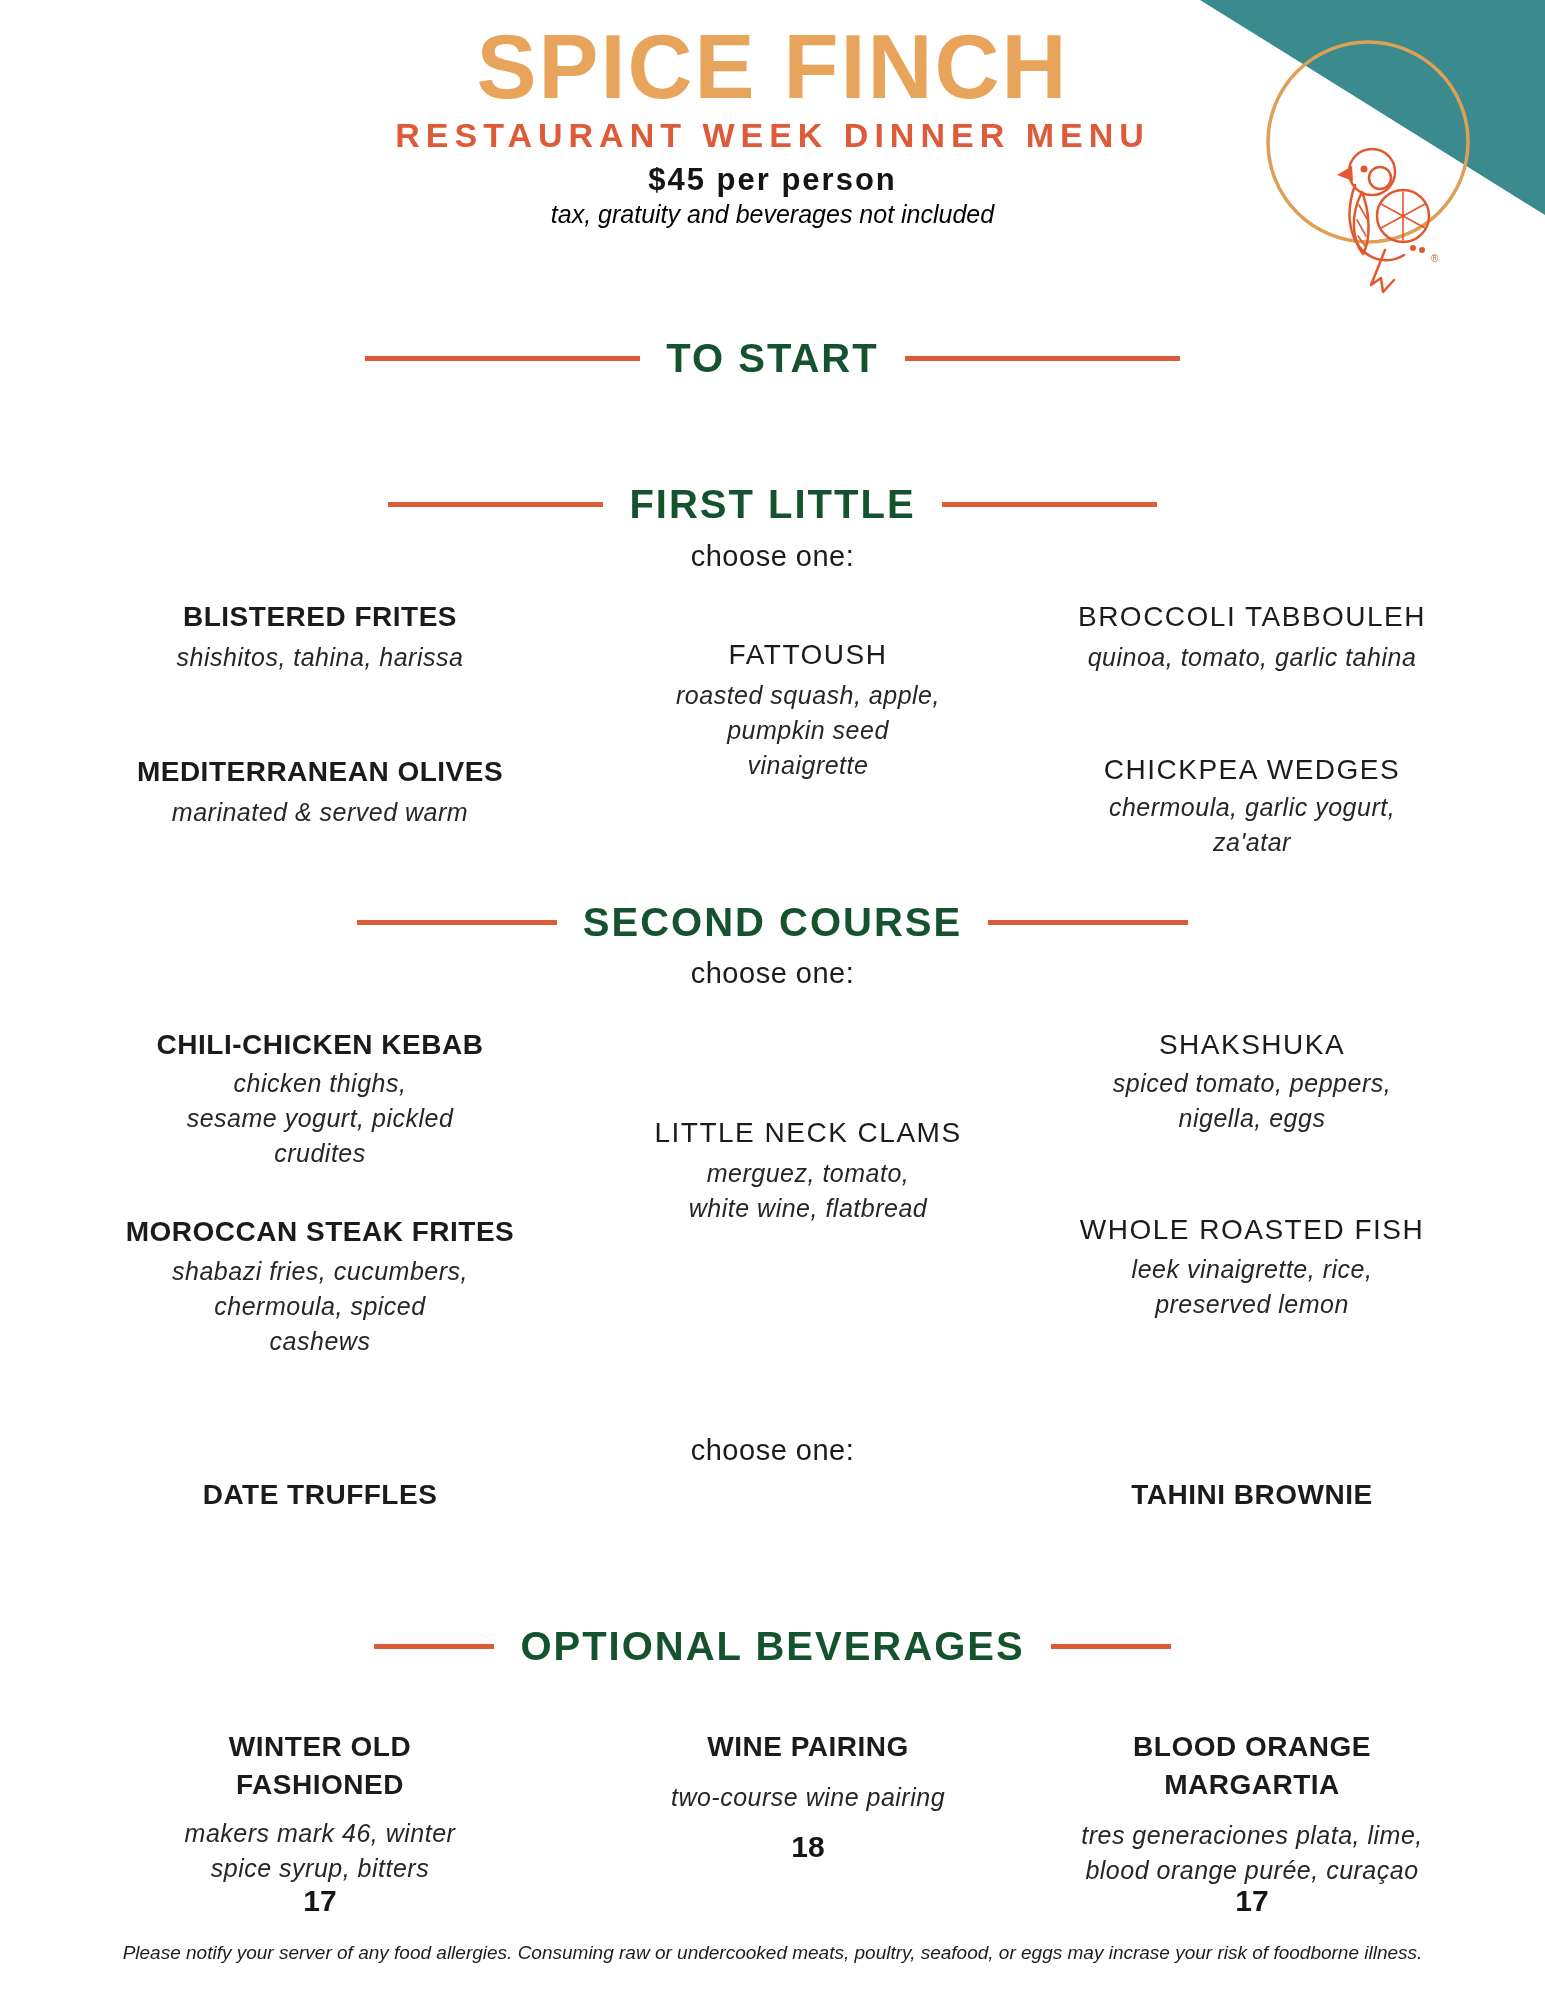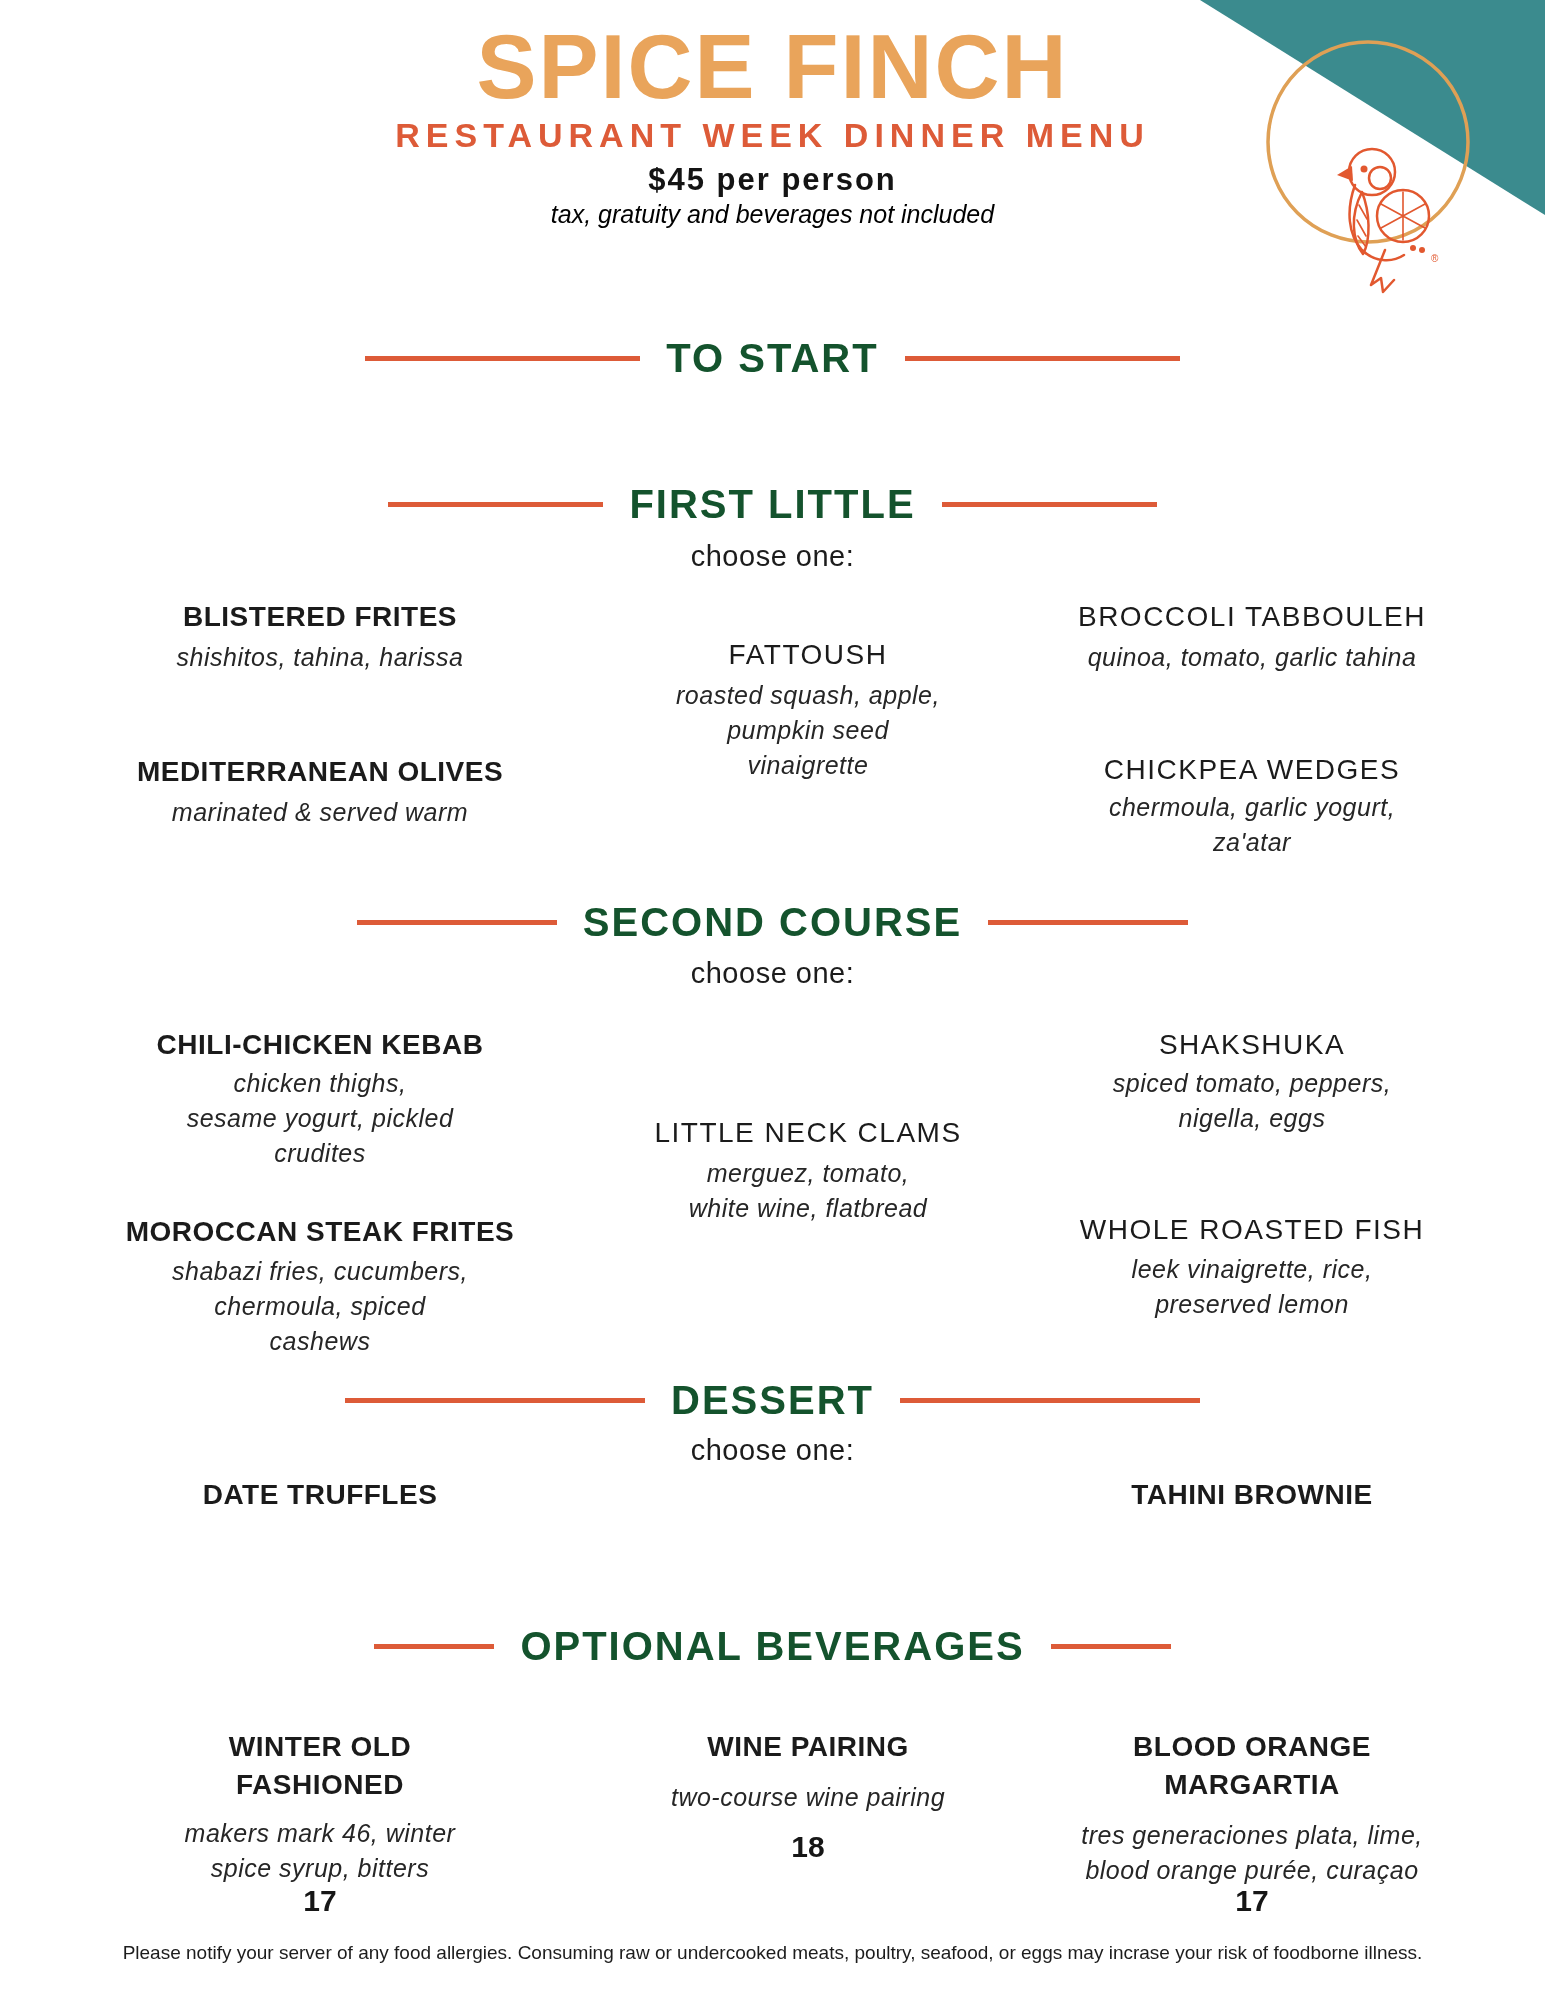--- a/index.html
+++ b/index.html
@@ -23,21 +23,21 @@
   .section-heading{font-size:40px;font-weight:700;letter-spacing:2px;color:#14532d;white-space:nowrap;line-height:1;}
   .rule{height:5px;background:#DD5B38;flex:0 0 auto;}
 
   .section-note{font-size:29px;color:#1c1c1c;letter-spacing:0.5px;}
 
   .item-name{font-size:28px;letter-spacing:1.5px;color:#1b1b1b;line-height:1.35;}
   .name-bold{font-weight:700;letter-spacing:0.5px;}
   .item-desc{font-size:25px;font-style:italic;color:#262626;line-height:1.4;letter-spacing:0.5px;}
   .item-price{font-size:30px;font-weight:700;color:#161616;}
 
-  .footer-text{font-size:19px;color:#1c1c1c;white-space:nowrap;}
+  .footer-text{font-size:19px;font-style:italic;color:#1c1c1c;white-space:nowrap;}
 
   .logo-wrap{top:0;right:0;width:445px;height:310px;}
 </style>
 </head>
 <body>
 
 <div id="menu">
 
   <svg class="abs logo-wrap" viewBox="0 0 445 310" aria-hidden="true">
     <polygon points="100,0 445,0 445,215" fill="#3B8B8E"></polygon>
@@ -107,25 +107,20 @@
 
   <div class="abs cM item-name nowrap" style="top:1114px">LITTLE NECK CLAMS</div>
   <div class="abs cM item-desc center" style="top:1156px;width:240px">merguez, tomato, white wine, flatbread</div>
 
   <div class="abs cL item-name name-bold nowrap" style="top:1213px">MOROCCAN STEAK FRITES</div>
   <div class="abs cL item-desc center" style="top:1254px;width:300px">shabazi fries, cucumbers, chermoula, spiced cashews</div>
 
   <div class="abs cR item-name nowrap" style="top:1211px">WHOLE ROASTED FISH</div>
   <div class="abs cR item-desc center" style="top:1252px;width:270px">leek vinaigrette, rice, preserved lemon</div>
 
-  <div class="abs heading-row" style="top:1380px">
-    <div class="rule" style="width:300px"></div>
-    <div class="section-heading">DESSERT</div>
-    <div class="rule" style="width:300px"></div>
-  </div>
   <div class="abs cx section-note nowrap" style="top:1434px">choose one:</div>
 
   <div class="abs cL item-name name-bold nowrap" style="top:1476px">DATE TRUFFLES</div>
 
   <div class="abs cR item-name name-bold nowrap" style="top:1476px">TAHINI BROWNIE</div>
 
   <div class="abs heading-row" style="top:1626px">
     <div class="rule" style="width:120px"></div>
     <div class="section-heading">OPTIONAL BEVERAGES</div>
     <div class="rule" style="width:120px"></div>

